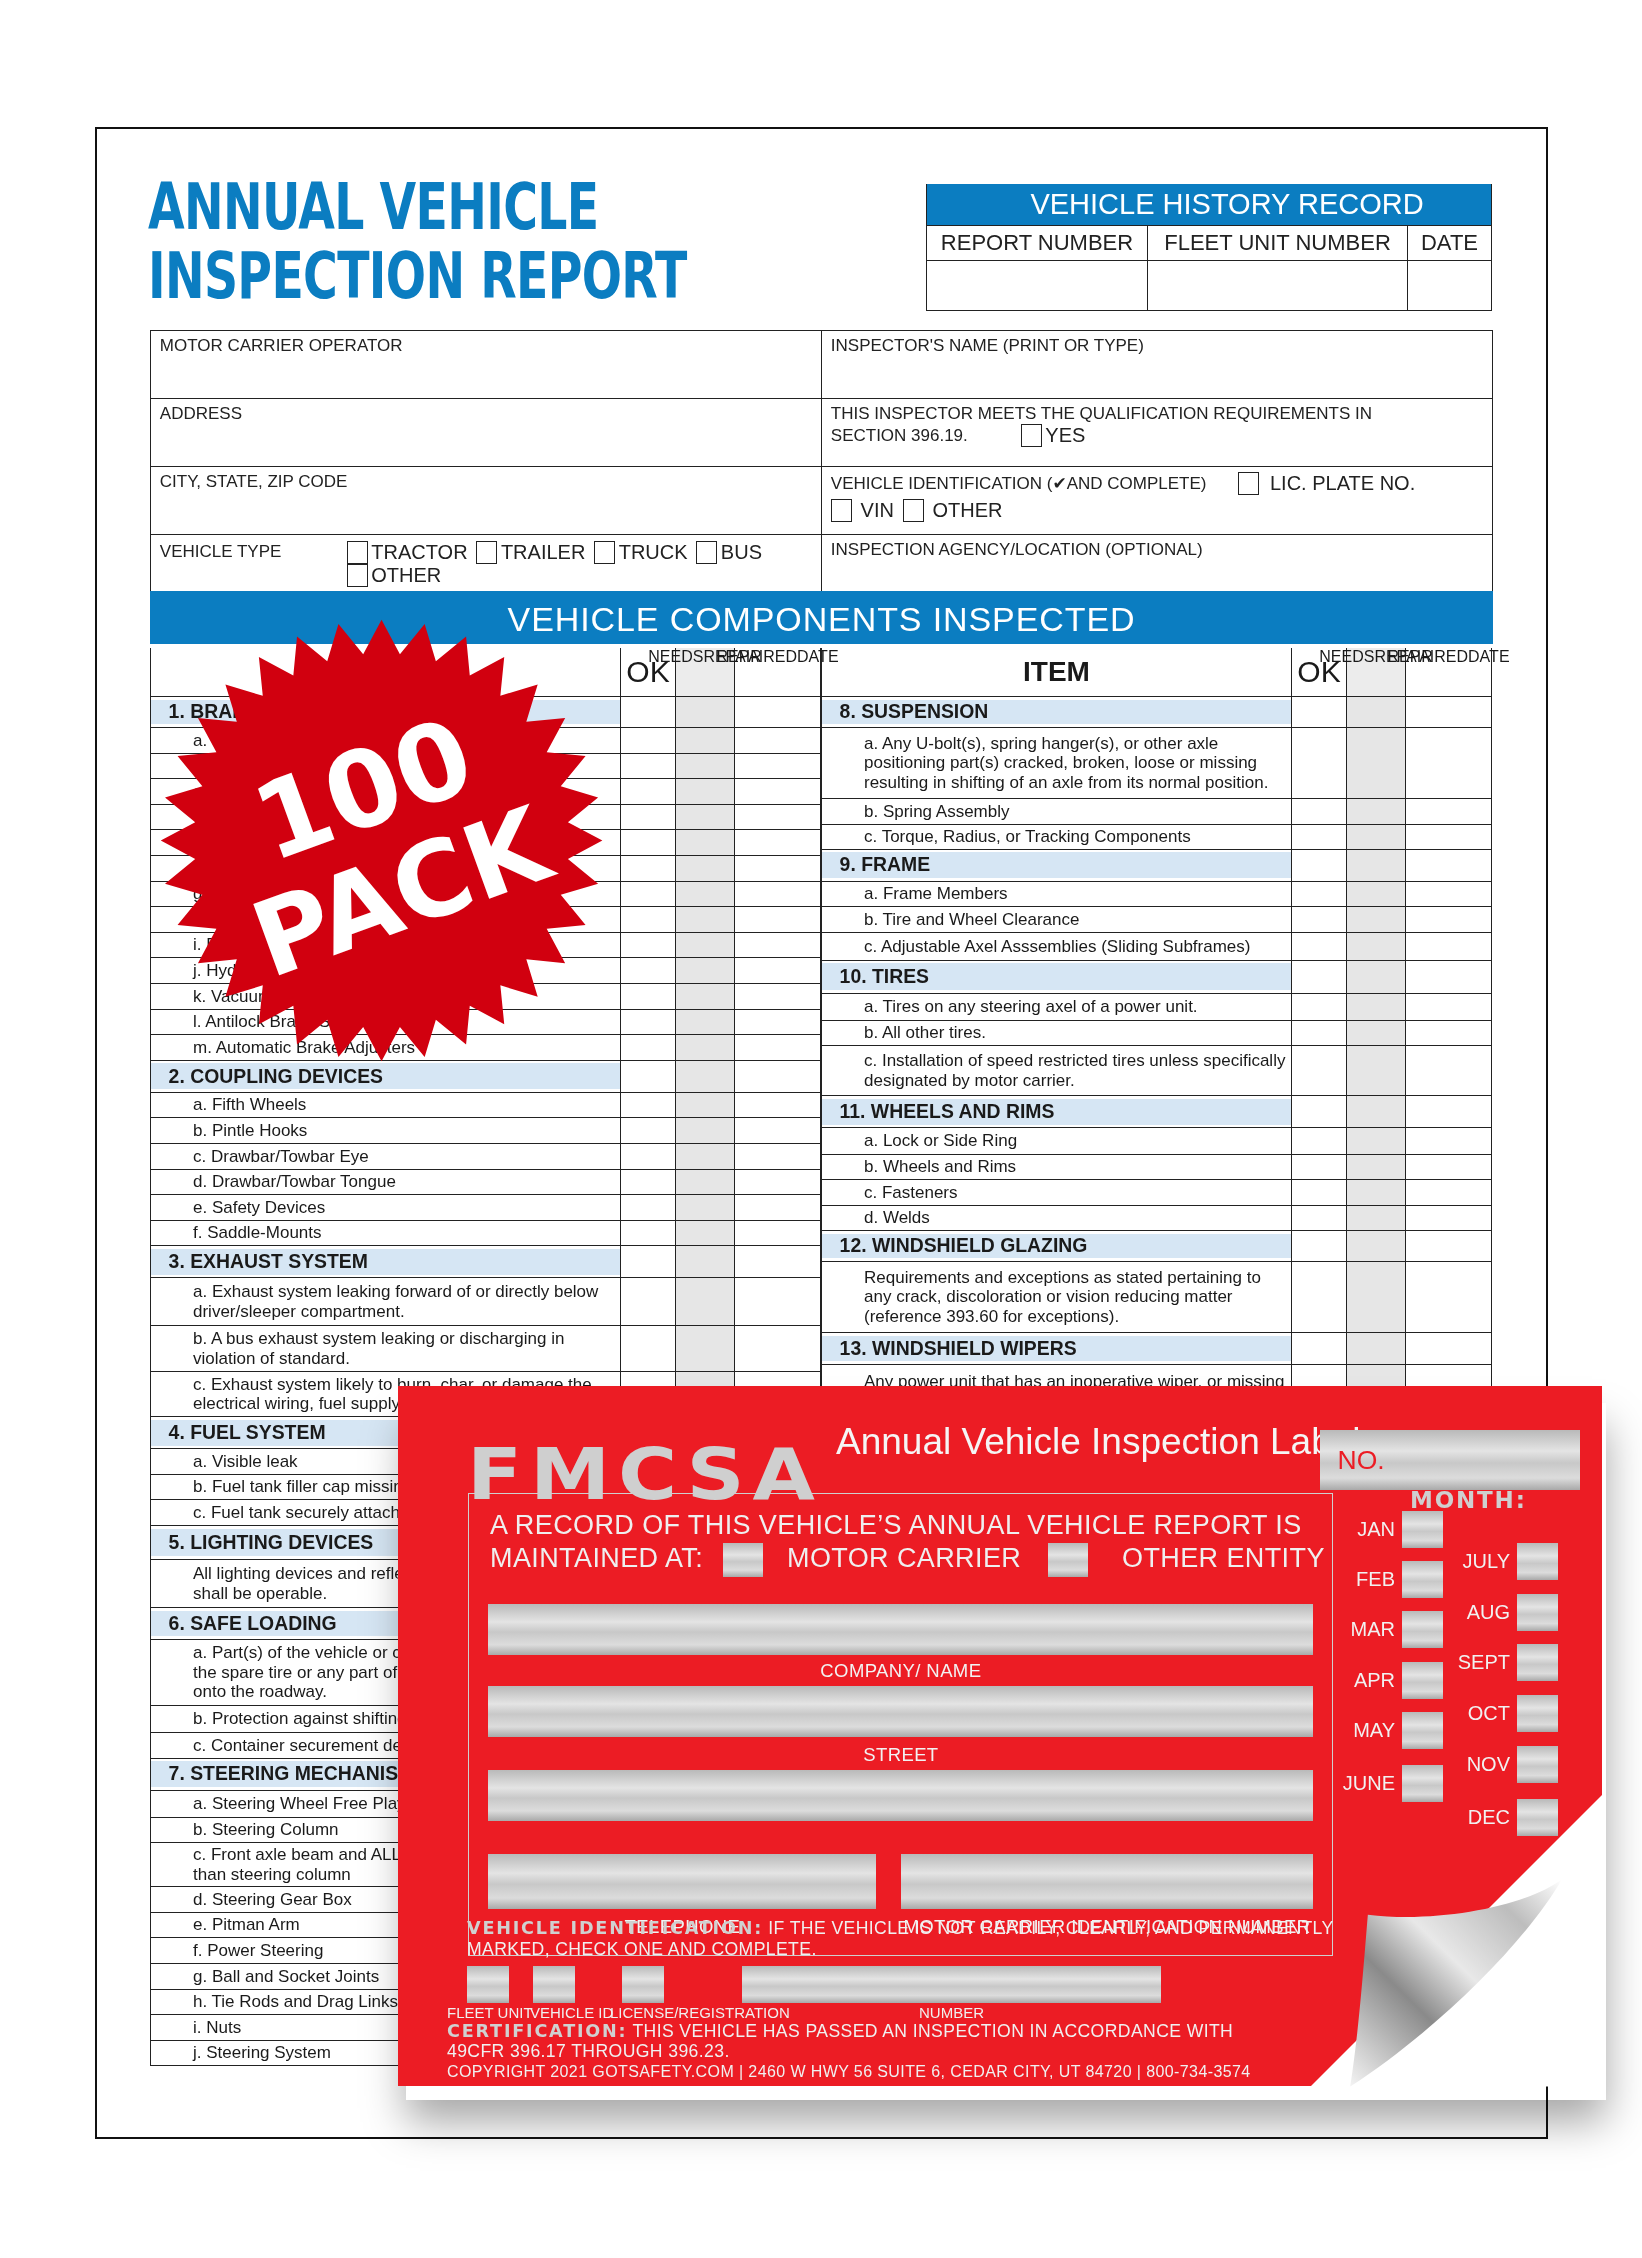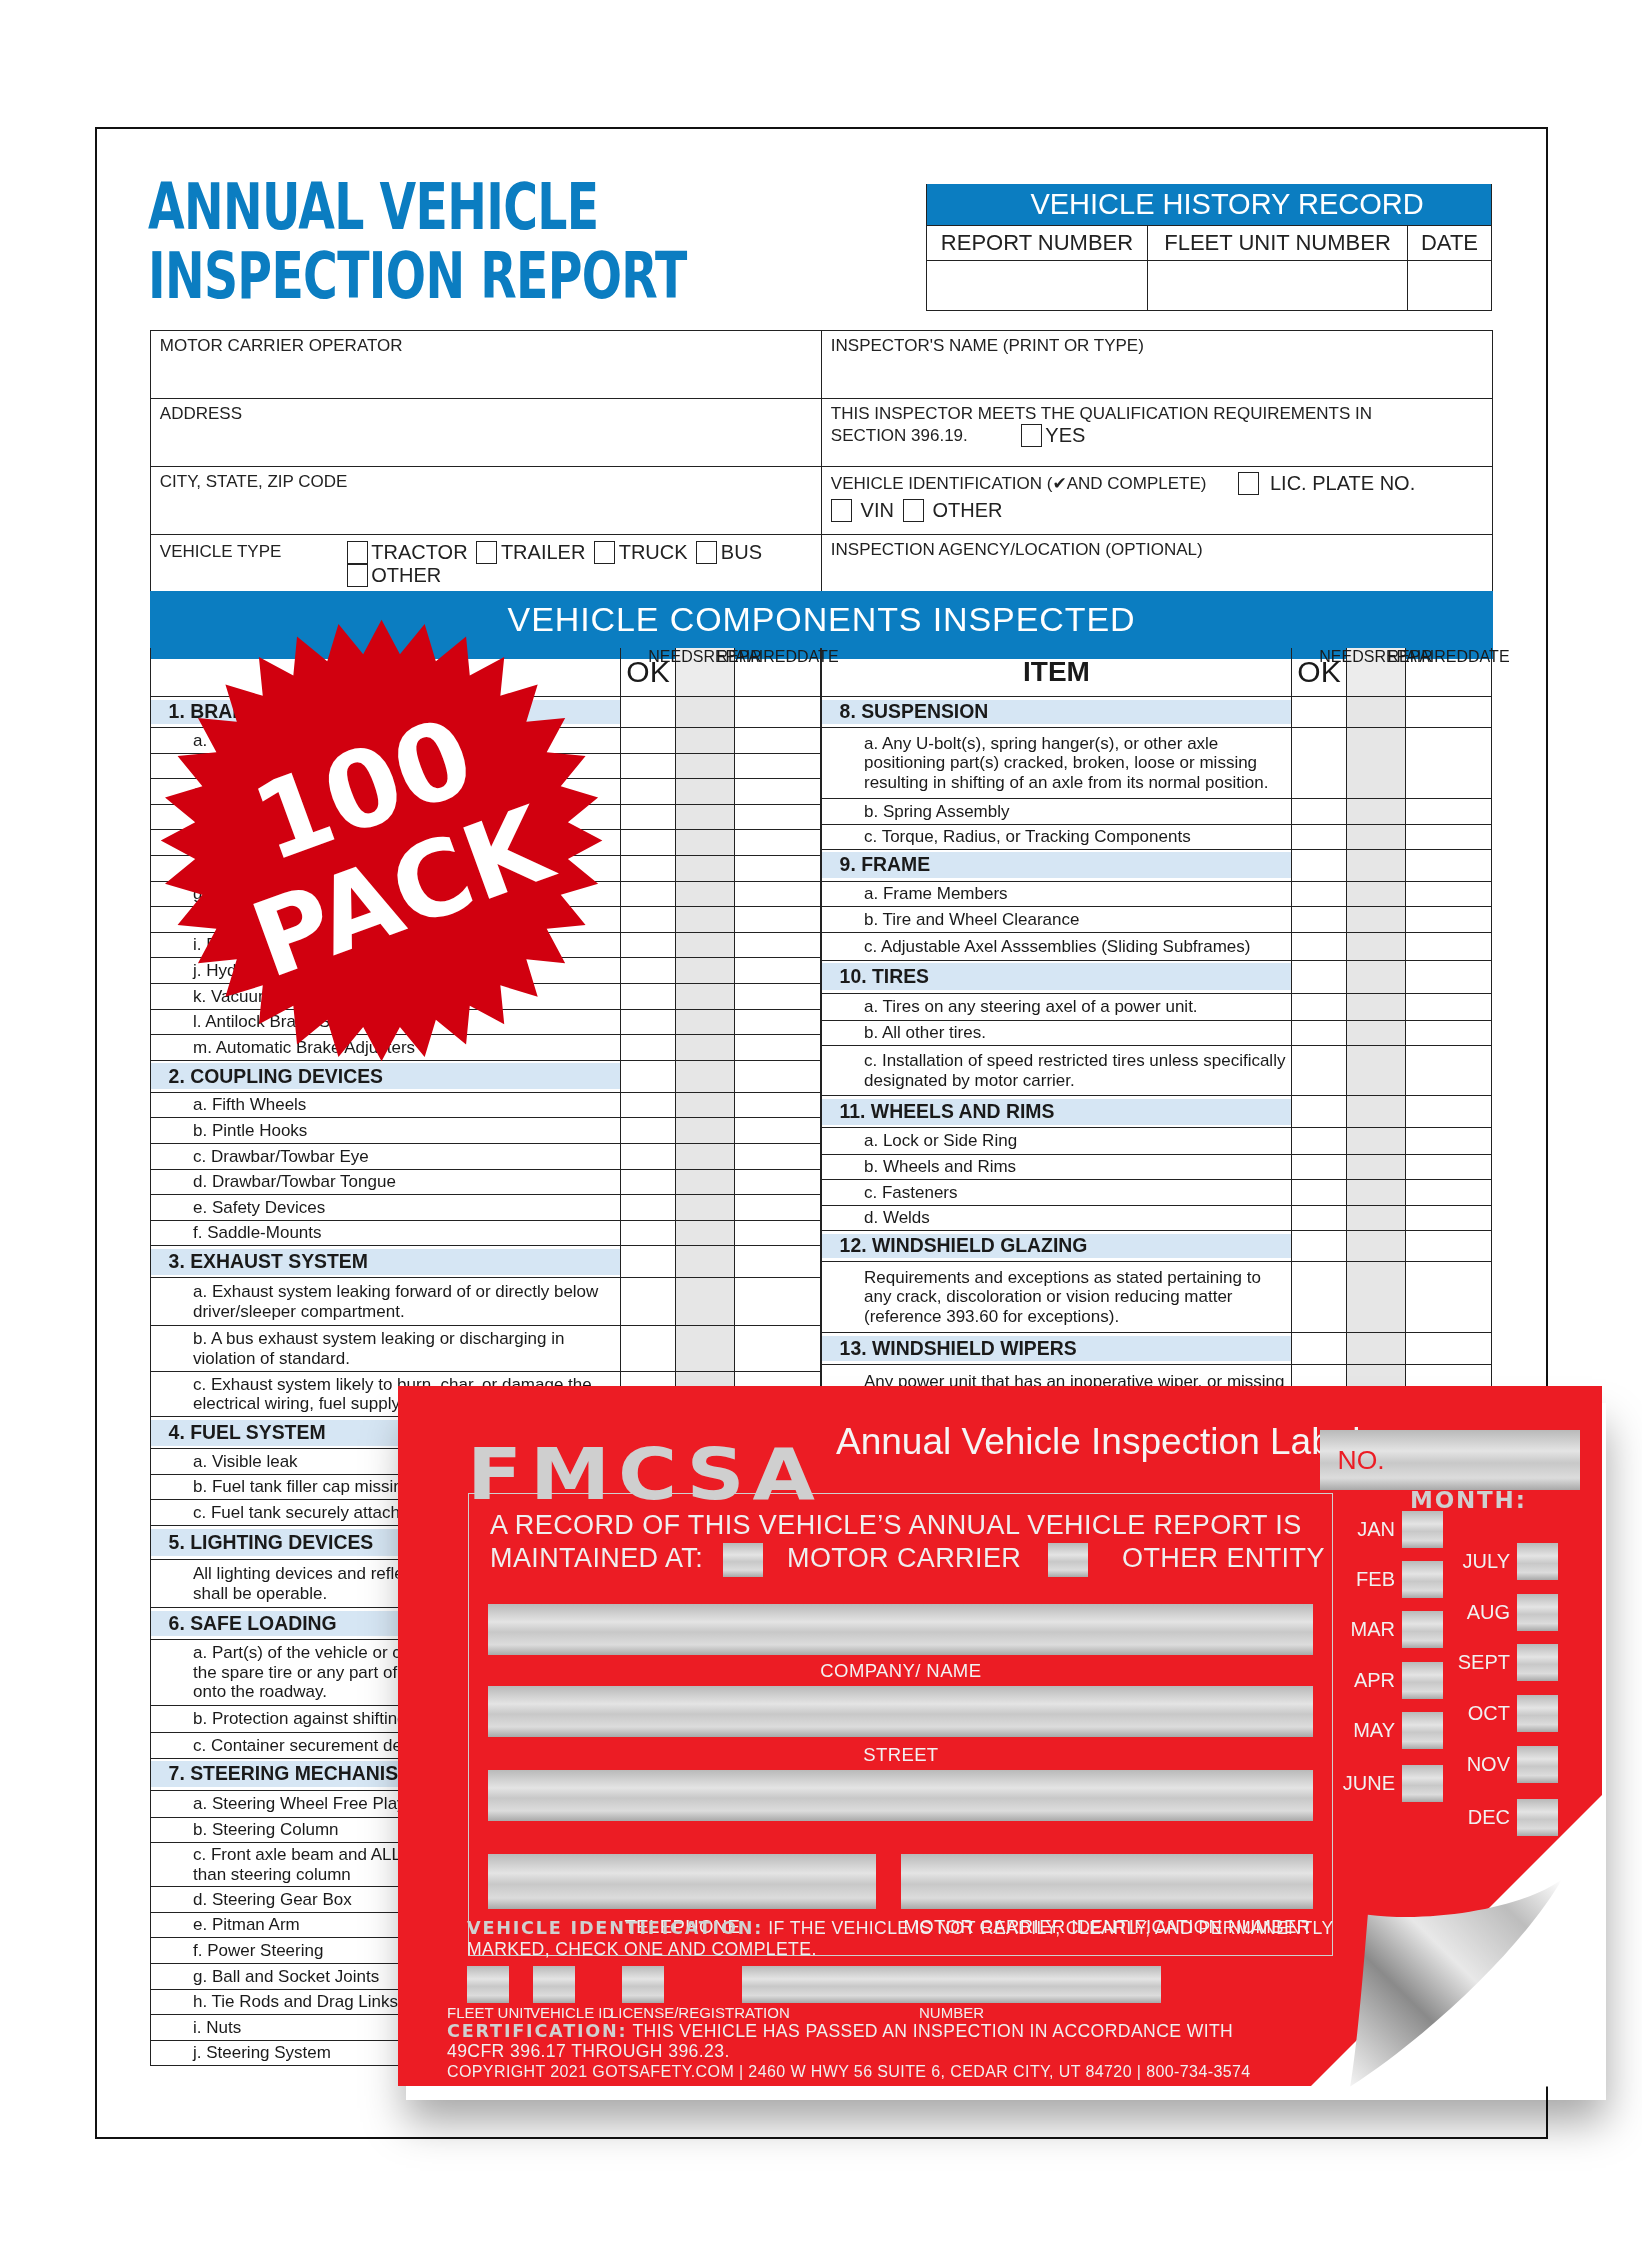--- a/index.html
+++ b/index.html
@@ -21,21 +21,21 @@
   .info { position: absolute; left: 150px; top: 330px; width: 1343px; border: 1.8px solid #222; }
   .info-row { display: flex; border-bottom: 1.8px solid #222; }
   .info-row:last-child { border-bottom: none; }
   .info-cell { padding: 5.3px 8.8px; font-size: 17px; color: #222; position: relative; }
   .info-cell.left { width: 671px; border-right: 1.8px solid #222; }
   .info-cell.right { flex: 1; }
   .r1 { height: 68px; } .r2 { height: 68px; } .r3 { height: 68px; } .r4 { height: 58px; }
   .cb { display: inline-block; width: 21px; height: 23px; border: 1.8px solid #222; vertical-align: middle; margin-right: 3.5px; background: #fff; }
   .cb-opt { display: inline-flex; align-items: center; font-size: 20px; margin-right: 8.8px; }
 
-  .banner { position: absolute; left: 150px; top: 591px; width: 1343px; height: 68px; background: #0b7dc1; color: #fff; text-align: center; line-height: 57px; font-size: 34px; letter-spacing: 0.9px; }
+  .banner { position: absolute; left: 150px; top: 591px; width: 1343px; height: 53px; background: #0b7dc1; color: #fff; text-align: center; line-height: 57px; font-size: 34px; letter-spacing: 0.9px; }
 
   .col { position: absolute; top: 648px; border-left: 1.8px solid #222; border-right: 1.8px solid #222; }
   .col.left { left: 150px; width: 671px; }
   .col.right { left: 821px; width: 671px; }
   .trow { display: flex; border-bottom: 1.8px solid #222; }
   .trow .it { flex: 1; padding-left: 42px; font-size: 17px; display: flex; align-items: center; line-height: 19.4px; }
   .trow.sec .it { background: #d6e6f4; padding-left: 17.6px; font-weight: bold; font-size: 19.4px; margin: 2.6px 0 2.6px 0; }
   .trow .c-ok { width: 55px; border-left: 1.8px solid #222; }
   .trow .c-nr { width: 59px; border-left: 1.8px solid #222; background: #e6e6e6; }
   .trow .c-dt { width: 86px; border-left: 1.8px solid #222; }

